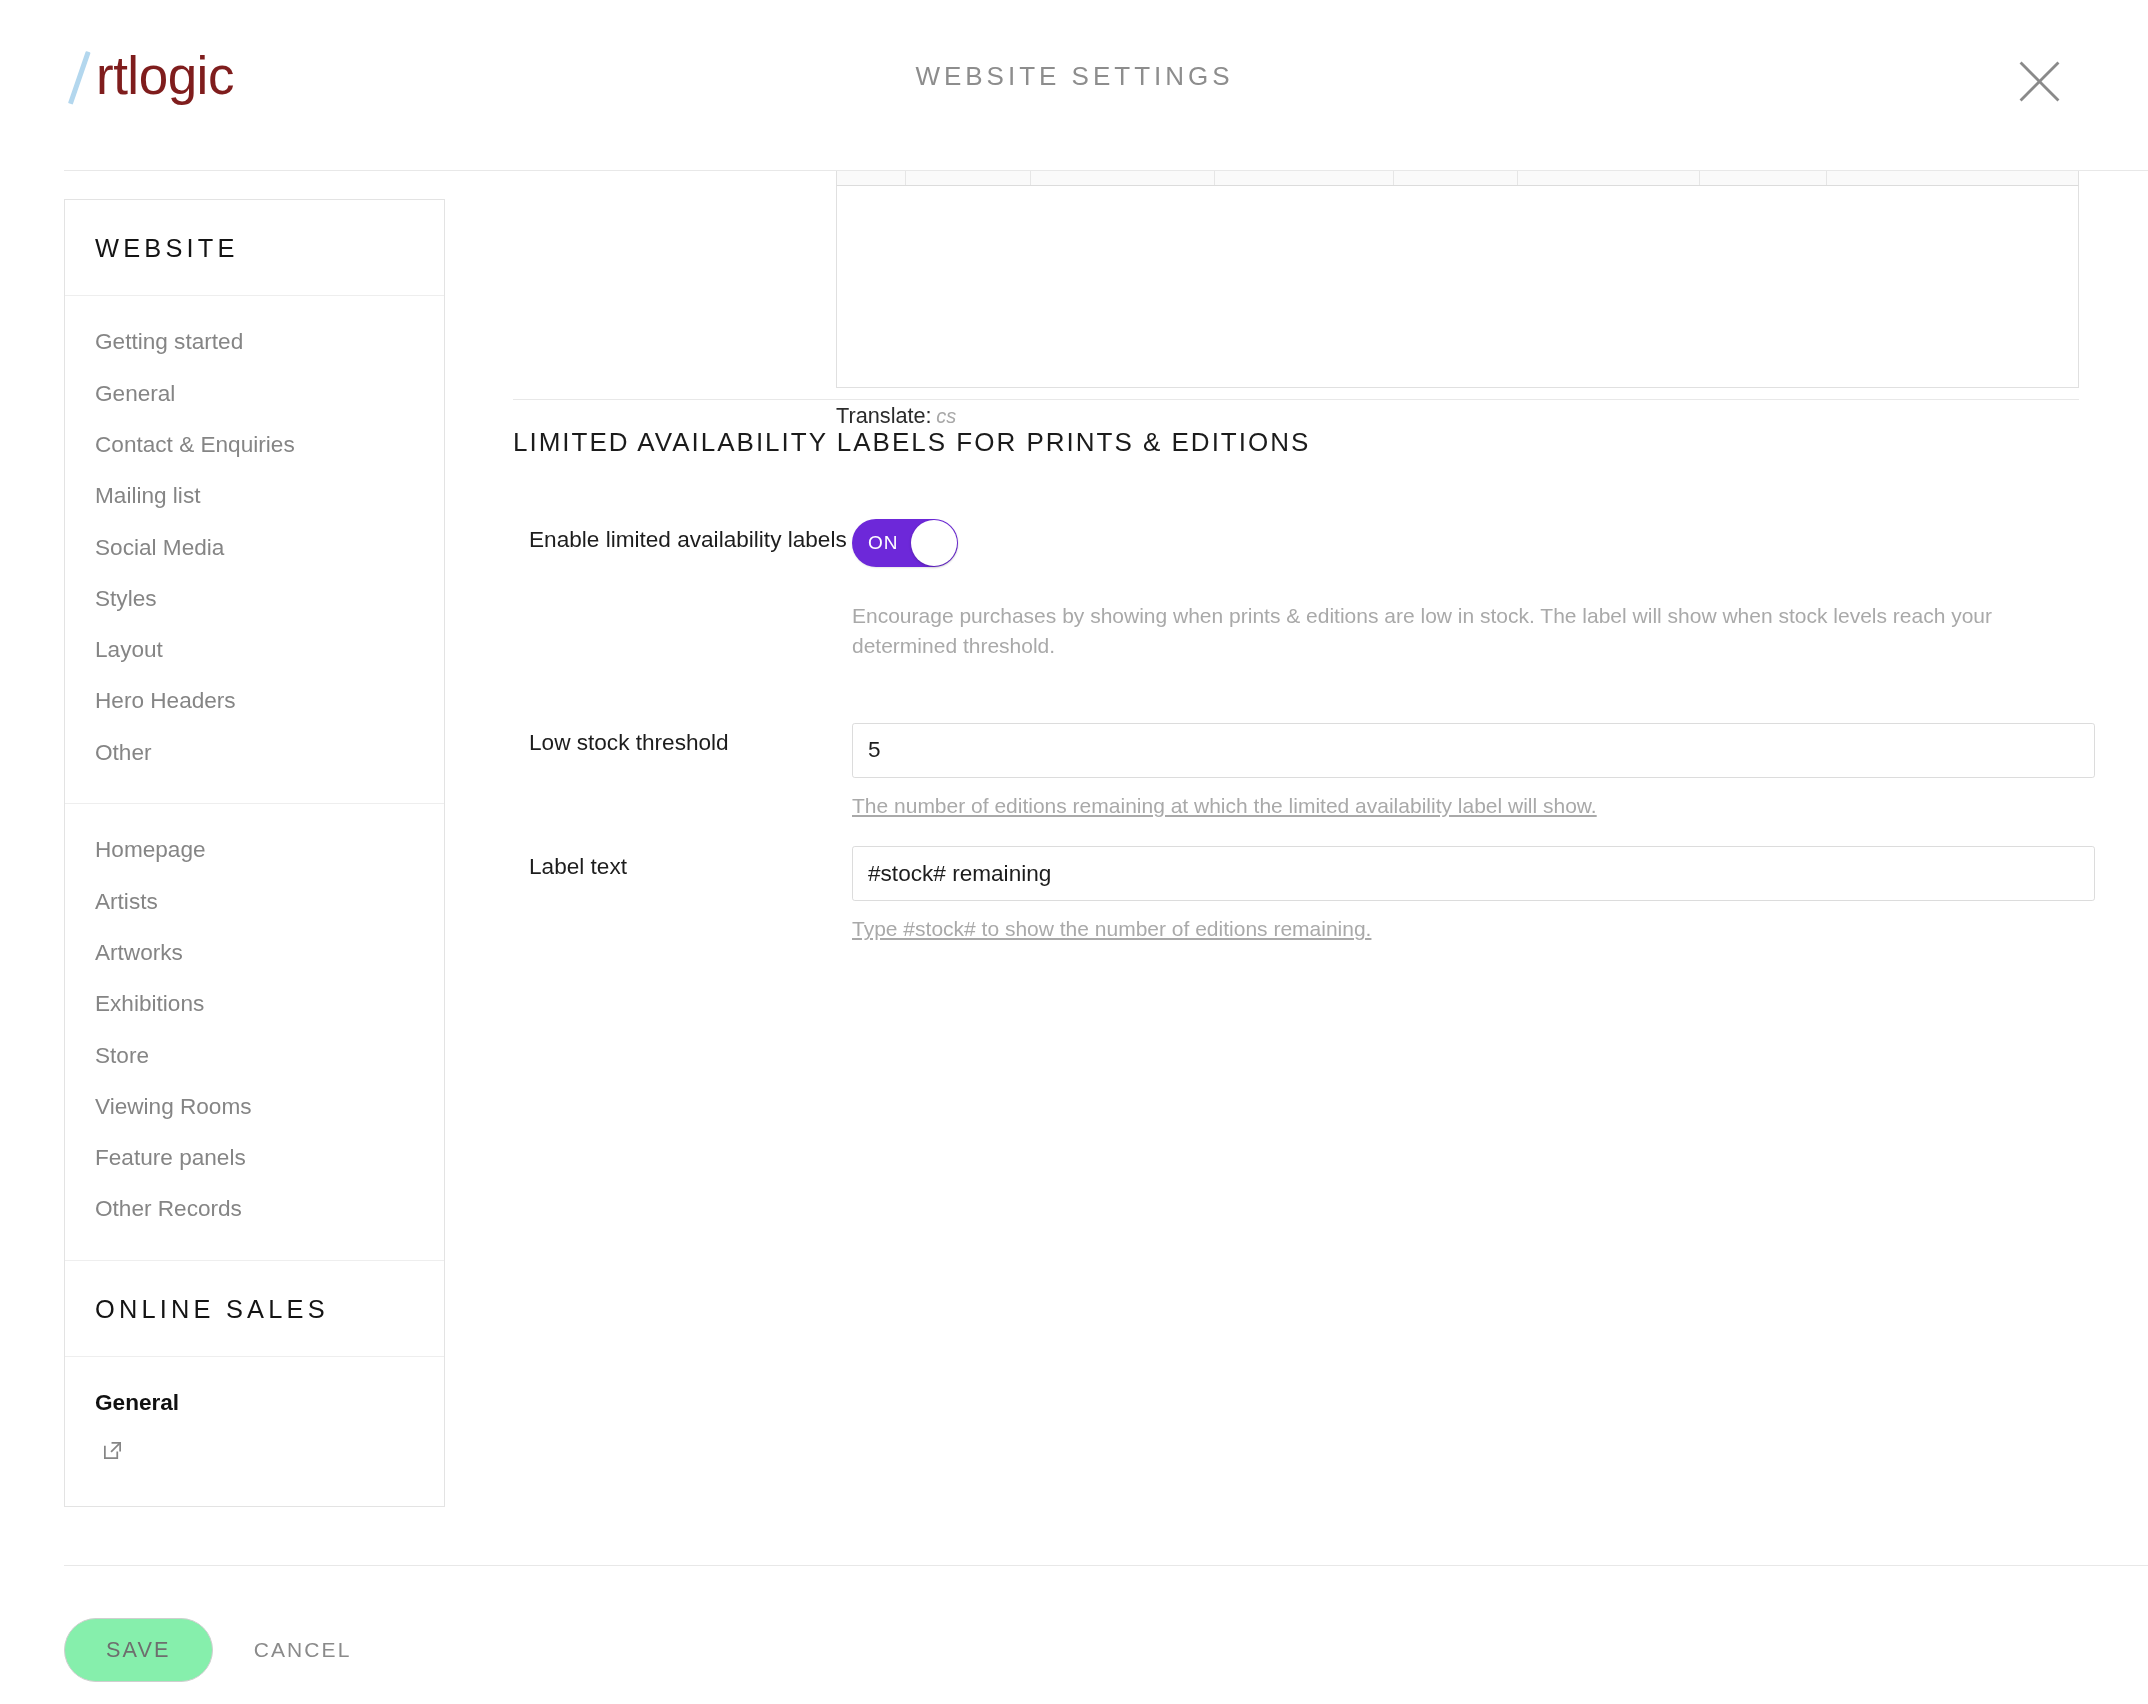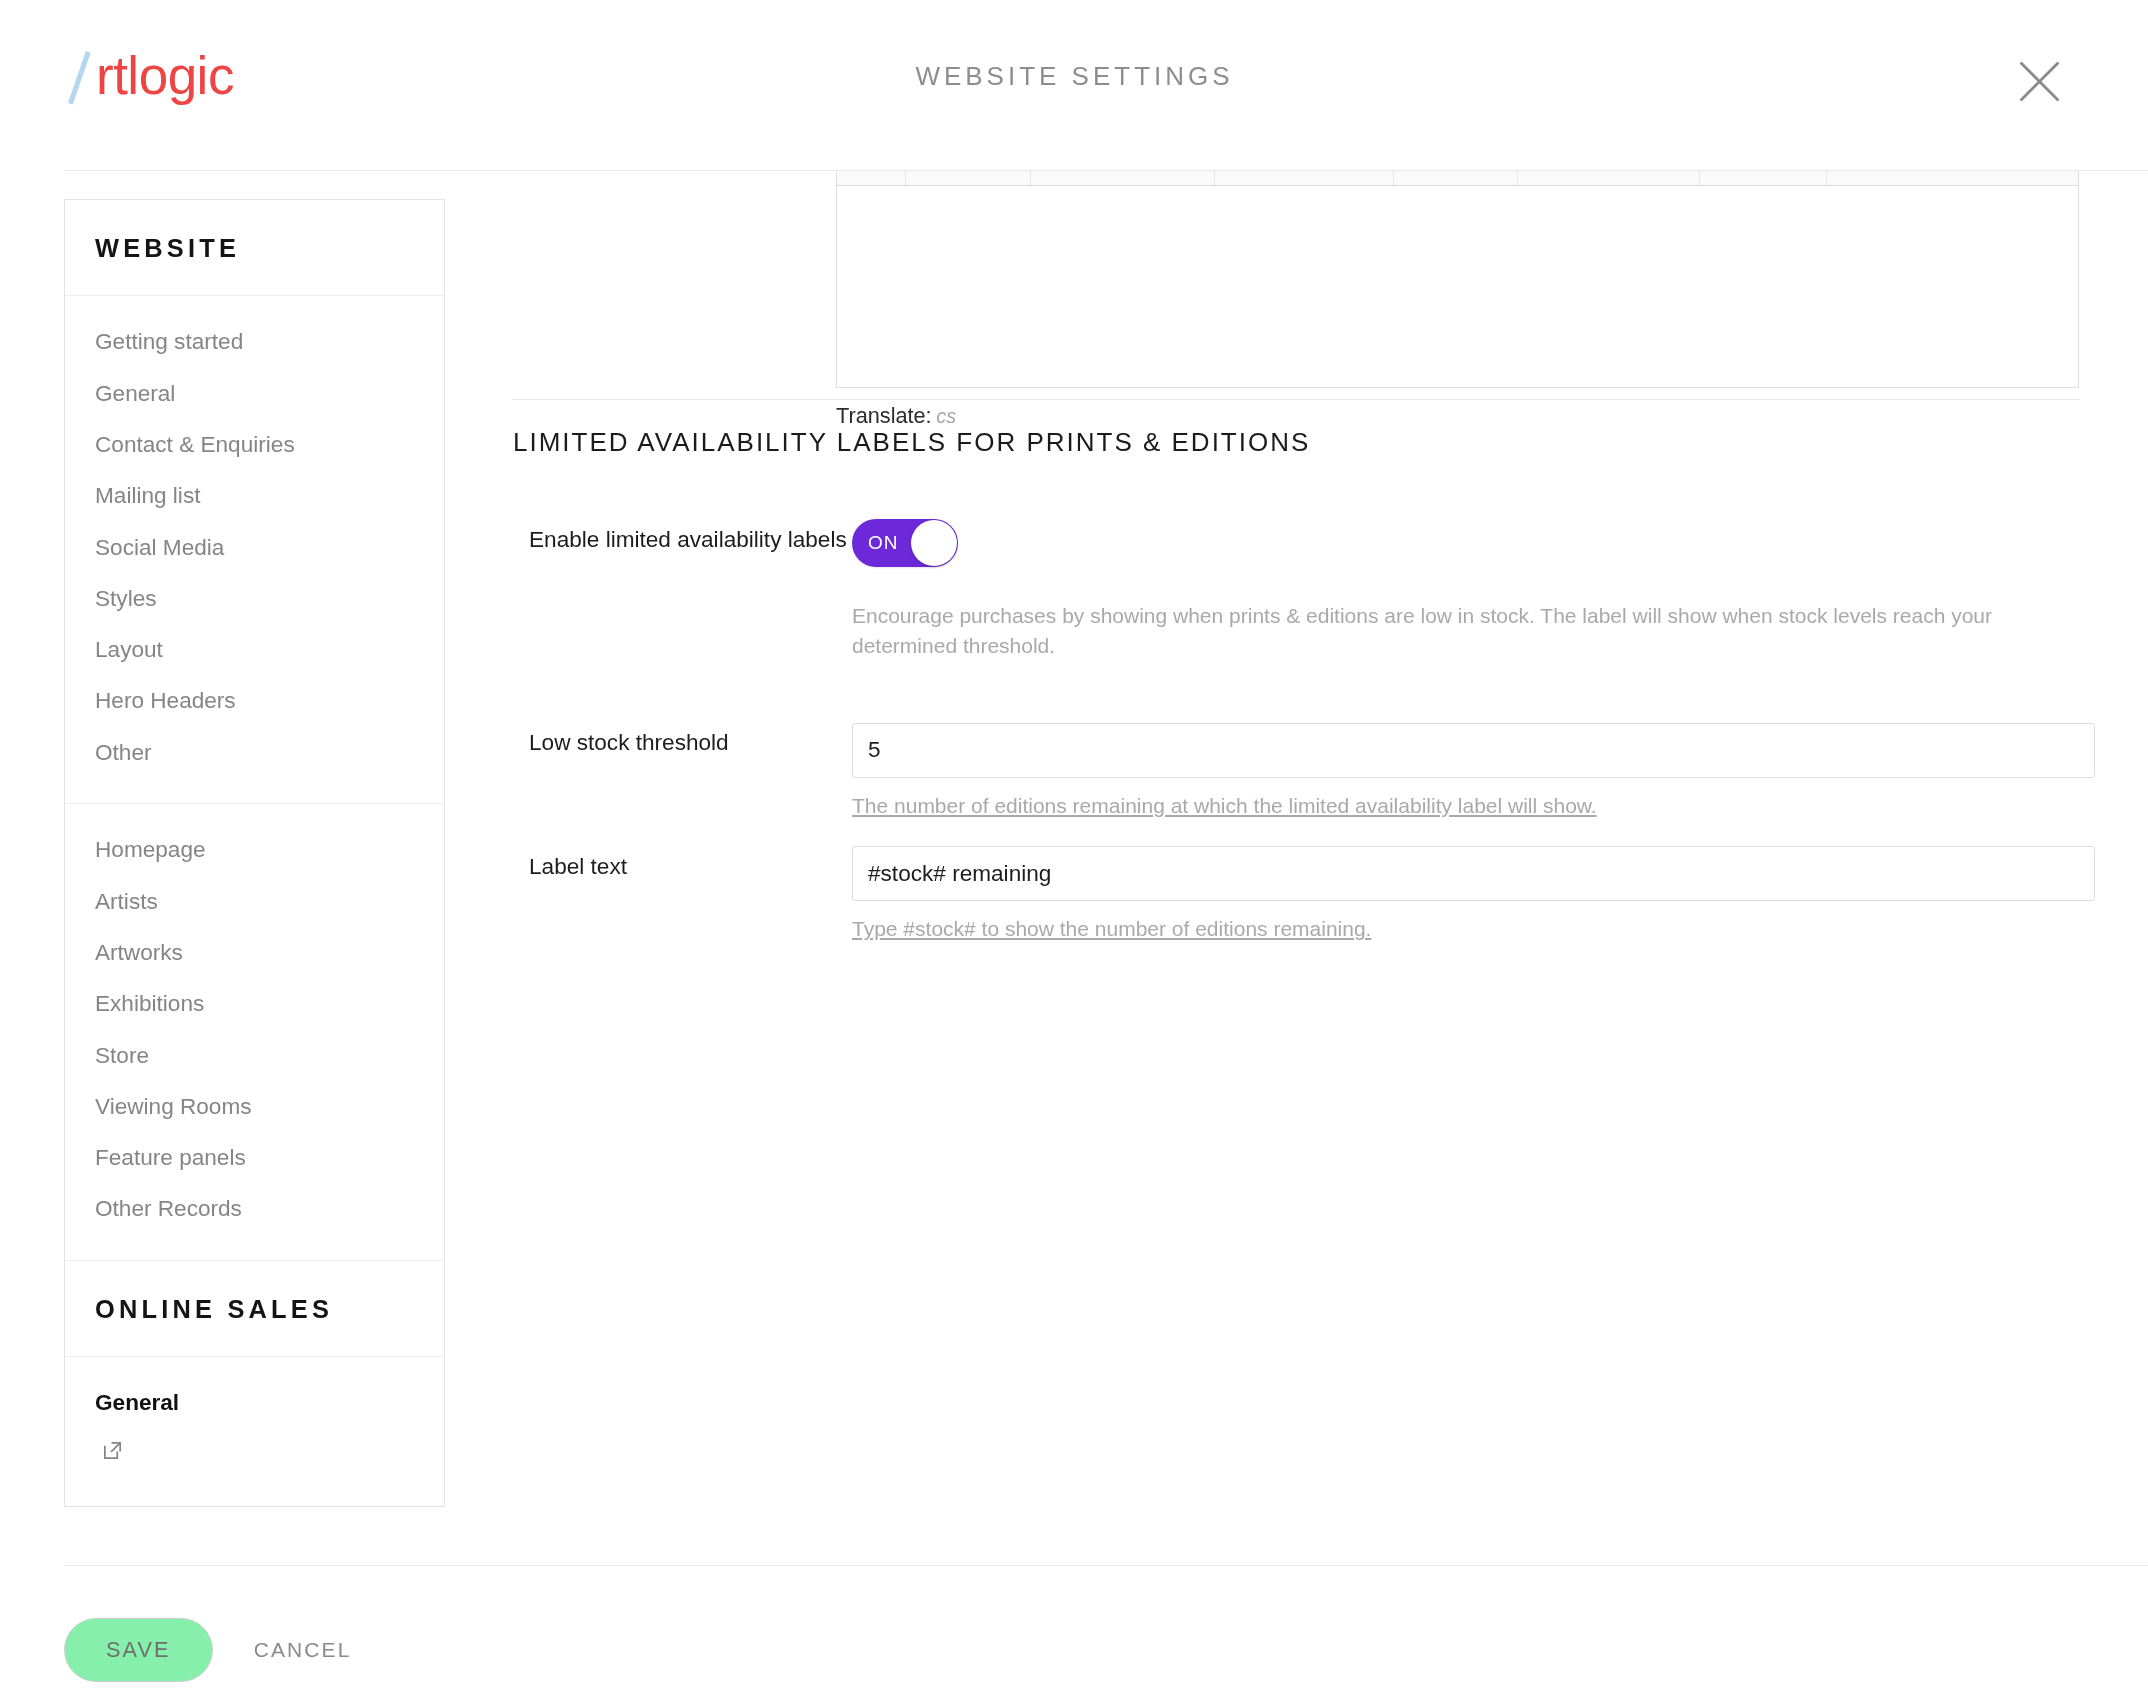--- a/index.html
+++ b/index.html
@@ -23,21 +23,21 @@
     top: 0; left: 0;
     width: 2149px;
     height: 171px;
   }
   .logo {
     position: absolute;
     left: 64px;
     top: 49px;
     font-size: 53px;
     line-height: 1;
-    color: #ef4444;
+    color: #7f1d1d;
     letter-spacing: -0.5px;
     font-weight: 400;
     white-space: nowrap;
     user-select: none;
   }
   .logo .slash-a {
     display: inline-block;
     position: relative;
     width: 32px;
     height: 53px;
@@ -100,21 +100,21 @@
     width: 381px;
     border: 0.9px solid #e3e3e3;
     background: #fff;
   }
   .side-group-title {
     padding: 34px 30px 32px 30px;
     font-size: 25.4px;
     letter-spacing: 4.2px;
     color: #141414;
     border-bottom: 0.9px solid #eeeeee;
-    font-weight: 700;
+    font-weight: 400;
   }
   .side-list {
     padding: 21px 0 24.5px 0;
     border-bottom: 0.9px solid #eeeeee;
   }
   .side-list.last { border-bottom: none; }
   .side-item {
     padding: 10.4px 30px;
     font-size: 22.6px;
     color: #858585;

